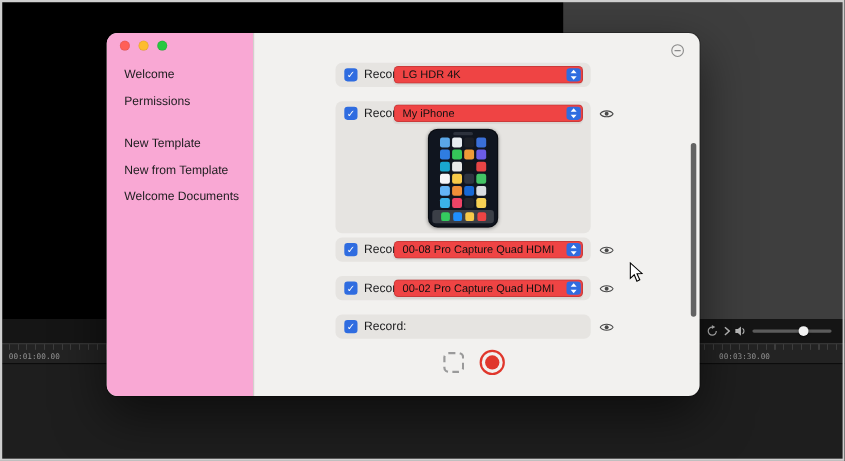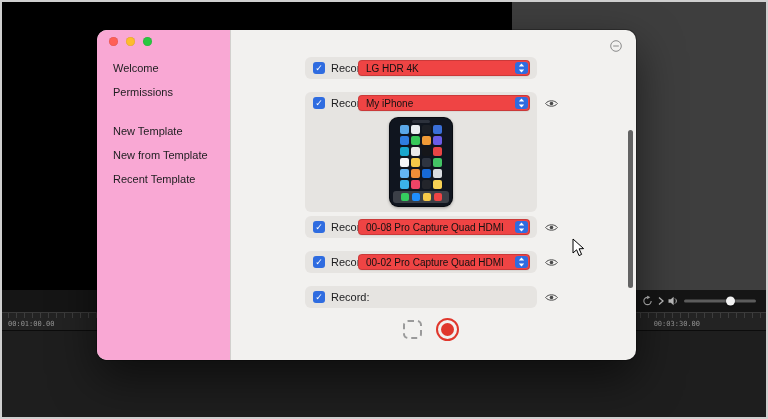--- a/index.html
+++ b/index.html
@@ -124,21 +124,21 @@
         <span class="tl yellow"></span>
         <span class="tl green"></span>
       </div>
       <div class="nav group1">
         <div class="nav-item"><span>Welcome</span></div>
         <div class="nav-item"><span>Permissions</span></div>
       </div>
       <div class="nav group2">
         <div class="nav-item"><span>New Template</span></div>
         <div class="nav-item"><span>New from Template</span></div>
-        <div class="nav-item"><span>Recent Template</span></div>
+        <div class="nav-item"><span>Welcome Documents</span></div>
       </div>
     </div>
 
     <div class="content">
 
       <div class="card r1">
         <span class="checkbox">
             <span class="check">✓</span>
           </span>
         <span class="rec-label">Record:</span>

